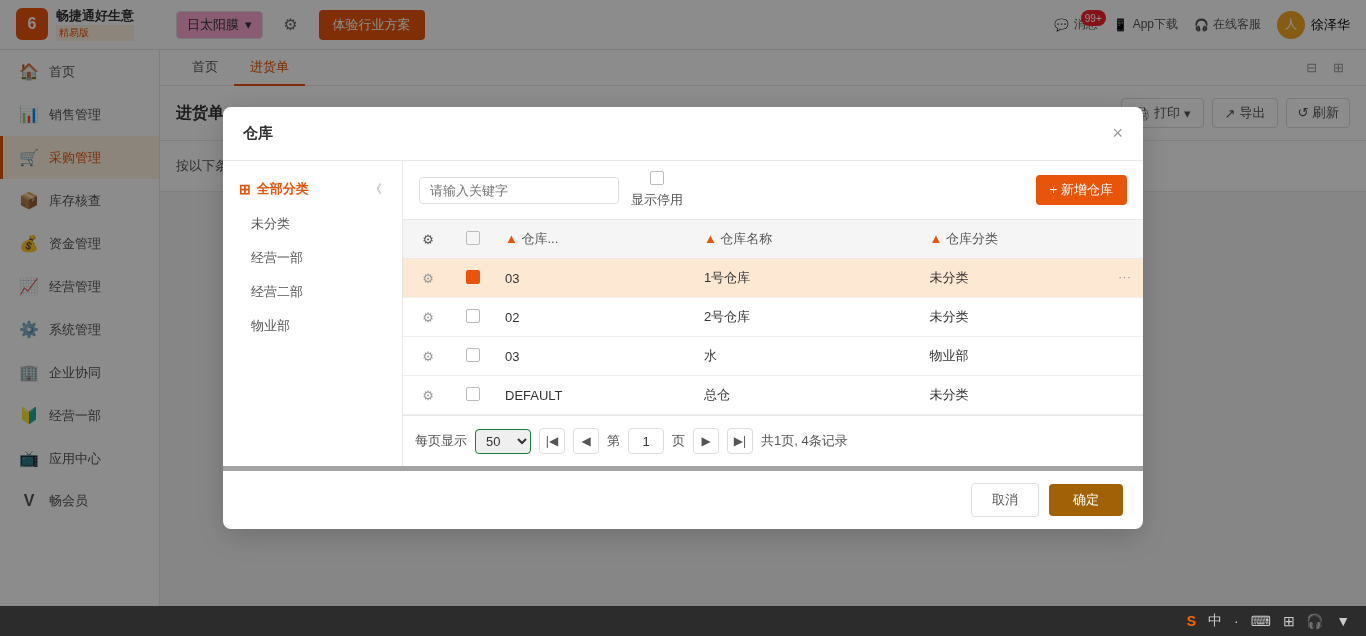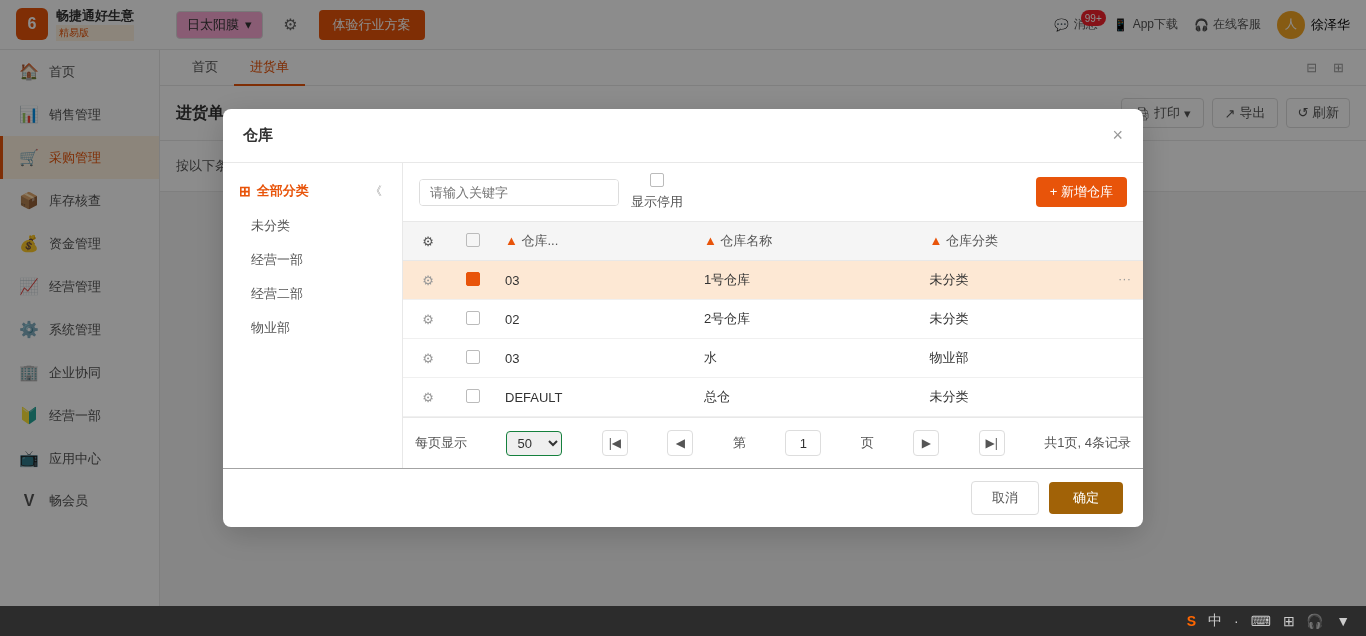--- a/index.html
+++ b/index.html
@@ -242,21 +242,21 @@
       padding: 10px 12px; font-size: 13px; color: #333;
       border-bottom: 1px solid #f0f0f0;
     }
     tr.row-selected { background: #fde8d4; }
     .col-cb { width: 40px; text-align: center; }
     .col-gear { width: 50px; text-align: center; }
     .gear-col { color: #999; cursor: pointer; }
 
     
     .pagination {
-      display: flex; align-items: center; justify-content: space-between;
+      display: flex; align-items: center; justify-content: flex-start;
       padding: 12px; gap: 8px; border-top: 1px solid #e8e8e8;
     }
     .page-label { font-size: 13px; color: #555; }
     .page-size-select {
       border: 1px solid #15803d; border-radius: 4px;
       padding: 3px 6px; font-size: 13px; color: #333;
     }
     .page-nav-btn {
       width: 26px; height: 26px;
       display: flex; align-items: center; justify-content: center;
@@ -266,21 +266,21 @@
     .page-input {
       width: 36px; height: 26px;
       border: 1px solid #ddd; border-radius: 4px;
       text-align: center; font-size: 13px; color: #333;
     }
     .page-info { font-size: 13px; color: #555; }
 
     
     .modal-footer {
       display: flex; align-items: center; justify-content: flex-end;
-      padding: 12px 20px; border-top: 1px solid #a3a3a3; gap: 10px;
+      padding: 12px 20px; border-top: 5px solid #a3a3a3; gap: 10px;
     }
     .btn-cancel {
       border: 1px solid #ddd; background: #fff; color: #555;
       padding: 7px 20px; border-radius: 4px; cursor: pointer; font-size: 13px;
     }
     .btn-confirm {
       background: #a16207; color: #fff; border: none;
       padding: 7px 24px; border-radius: 4px; cursor: pointer; font-size: 13px;
     }
 

